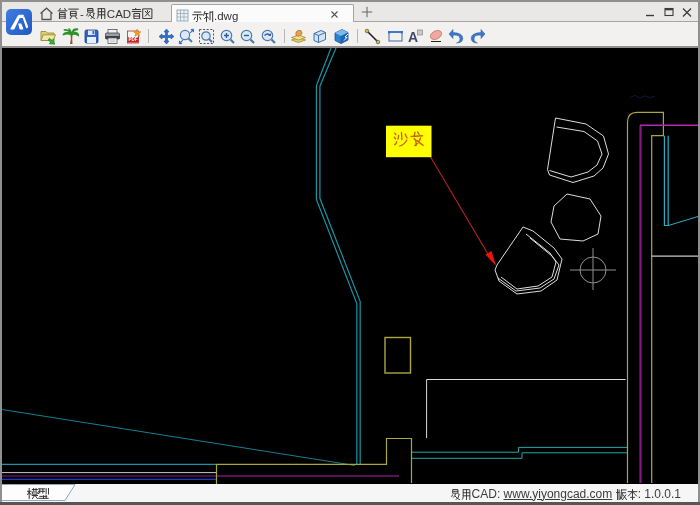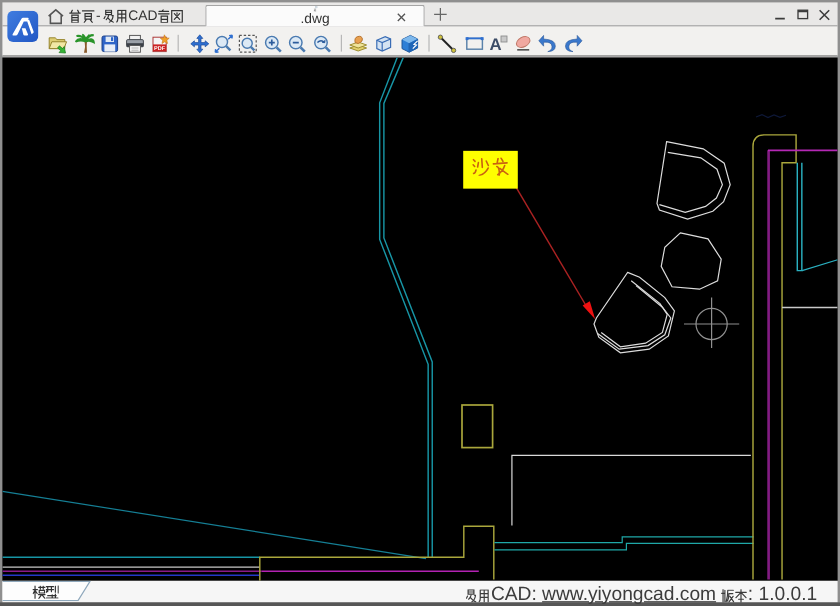--- a/index.html
+++ b/index.html
@@ -8,21 +8,21 @@
   #titlebar{position:absolute;left:2px;top:2px;width:696px;height:20px;background:#e9e8e7;}
   #tabline{position:absolute;left:2px;top:21px;width:696px;height:1px;background:#a5a5a5;}
   #toolbar{position:absolute;left:2px;top:22px;width:696px;height:25px;background:#f2f1ef;border-bottom:1px solid #8f8f8f;box-sizing:border-box;}
   #logo{position:absolute;left:6px;top:9px;z-index:5;}
   .tb{position:absolute;top:28px;}
   #canvas{position:absolute;left:2px;top:48px;width:696px;height:436px;background:#000;}
   #status{position:absolute;left:2px;top:484px;width:696px;height:17.5px;background:#f6f6f6;}
   #statusline{position:absolute;left:0;top:501.5px;width:700px;height:3.5px;background:#565656;}
   .cjk{display:inline-block;vertical-align:-2px;}
   #tab1{position:absolute;left:39px;top:4px;height:19px;color:#333;font-size:11.5px;display:flex;align-items:center;}
-  #tab2{position:absolute;left:171px;top:4px;width:183px;height:18px;background:#fbfbfb;border:1px solid #a5a5a5;border-bottom:none;border-radius:2px 2px 0 0;box-sizing:border-box;display:flex;align-items:center;color:#333;font-size:11.5px;flex-direction:column;}
+  #tab2{position:absolute;left:171px;top:4px;width:183px;height:18px;background:#fbfbfb;border:1px solid #a5a5a5;border-bottom:none;border-radius:2px 2px 0 0;box-sizing:border-box;display:flex;align-items:flex-end;color:#333;font-size:11.5px;}
   #plus{position:absolute;left:360px;top:5px;width:14px;height:14px;color:#555;}
   .winbtn{position:absolute;top:6px;}
   .sep{position:absolute;top:29px;width:1px;height:14px;background:#b7b7b7;}
 </style>
 </head>
 <body>
 <div id="win">
   <svg width="0" height="0" style="position:absolute">
     <defs>
       <g id="g-shou" fill="none" stroke-linecap="round">
@@ -309,21 +309,21 @@
   <div id="status"></div>
   <div id="statusline"></div>
   <svg style="position:absolute;left:2px;top:484px" width="90" height="17" viewBox="0 0 90 17">
     <path d="M0,0.5 H73 L63,16.5 H0" fill="#fdfdfd" stroke="#8fa8bc" stroke-width="1"></path>
   </svg>
   <div style="position:absolute;left:27px;top:488px;line-height:0"><svg class="cjk" width="11" height="11" viewBox="0 0 10 10">
         <use href="#g-mo" stroke="#333" stroke-width="0.9"></use>
       </svg><svg class="cjk" width="11" height="11" viewBox="0 0 10 10">
         <use href="#g-xing" stroke="#333" stroke-width="0.9"></use>
       </svg></div>
-  <div style="position:absolute;left:0;top:486.5px;width:681px;text-align:right;font-size:16px;color:#3c3c3c"><svg class="cjk" width="11" height="11" viewBox="0 0 10 10">
+  <div style="position:absolute;left:0;top:486.5px;width:681px;text-align:right;font-size:12px;color:#3c3c3c"><svg class="cjk" width="11" height="11" viewBox="0 0 10 10">
         <use href="#g-yi" stroke="#3c3c3c" stroke-width="0.9"></use>
       </svg><svg class="cjk" width="11" height="11" viewBox="0 0 10 10">
         <use href="#g-yong" stroke="#3c3c3c" stroke-width="0.9"></use>
       </svg><span>CAD: </span><span style="text-decoration:underline">www.yiyongcad.com</span><span>&nbsp;</span><svg class="cjk" width="11" height="11" viewBox="0 0 10 10">
         <use href="#g-ban" stroke="#3c3c3c" stroke-width="0.9"></use>
       </svg><svg class="cjk" width="11" height="11" viewBox="0 0 10 10">
         <use href="#g-ben" stroke="#3c3c3c" stroke-width="0.9"></use>
       </svg><span>: 1.0.0.1</span></div>
 </div>
 

